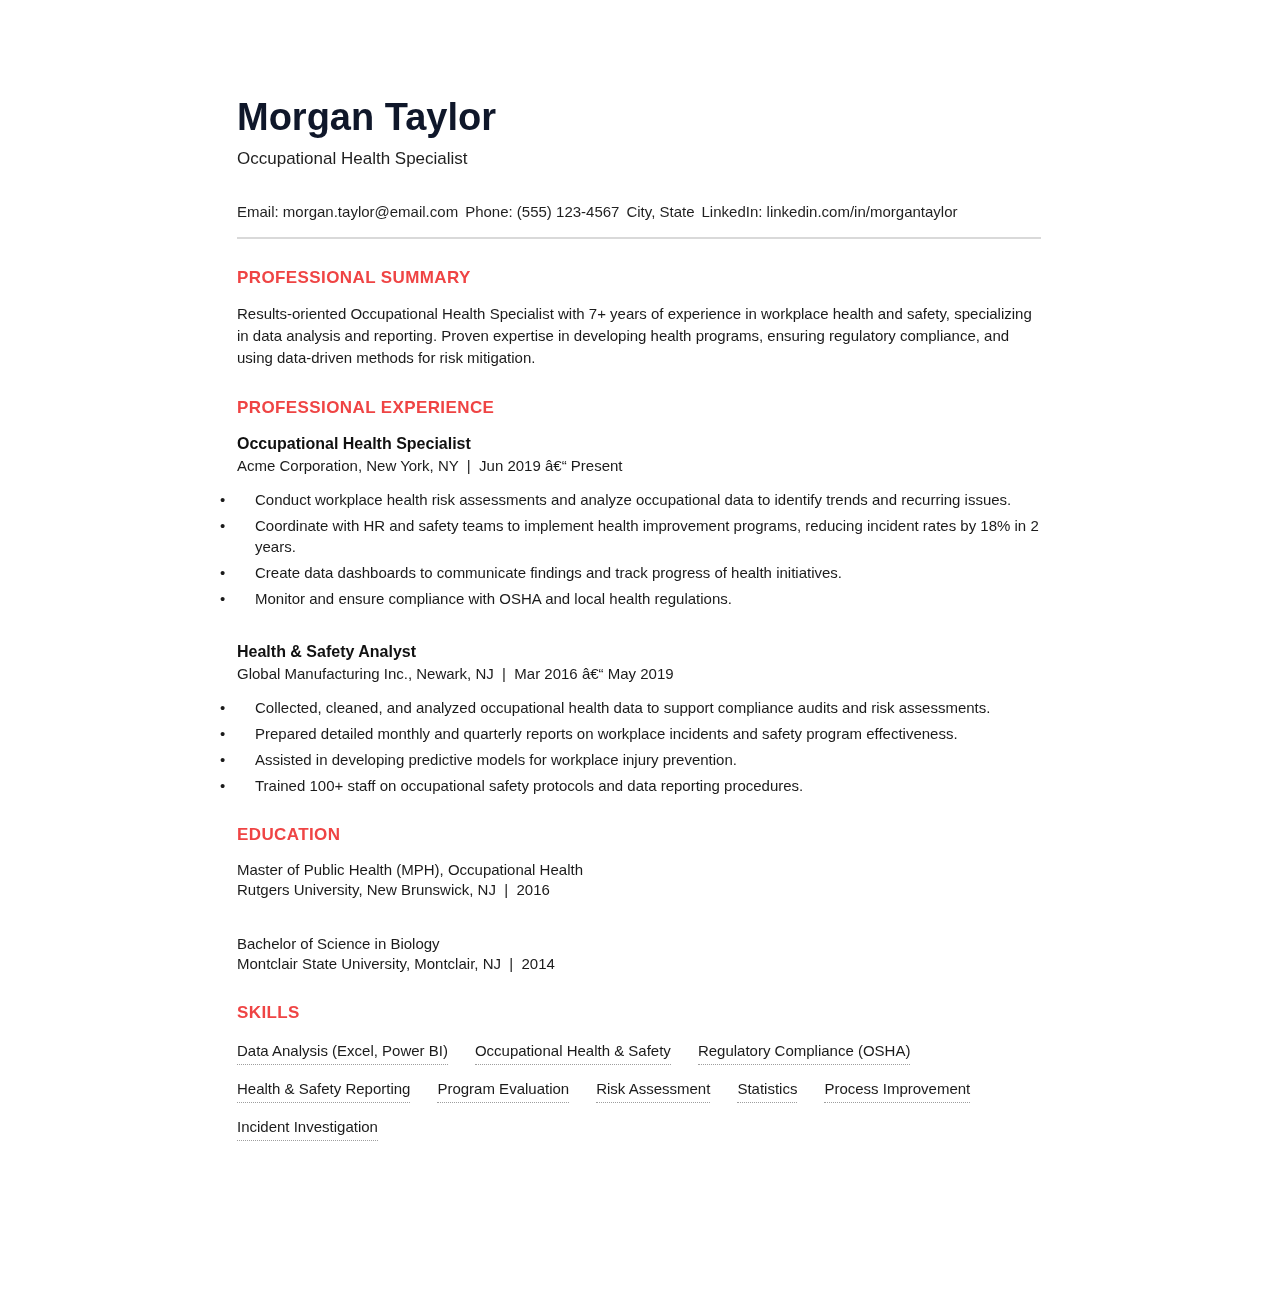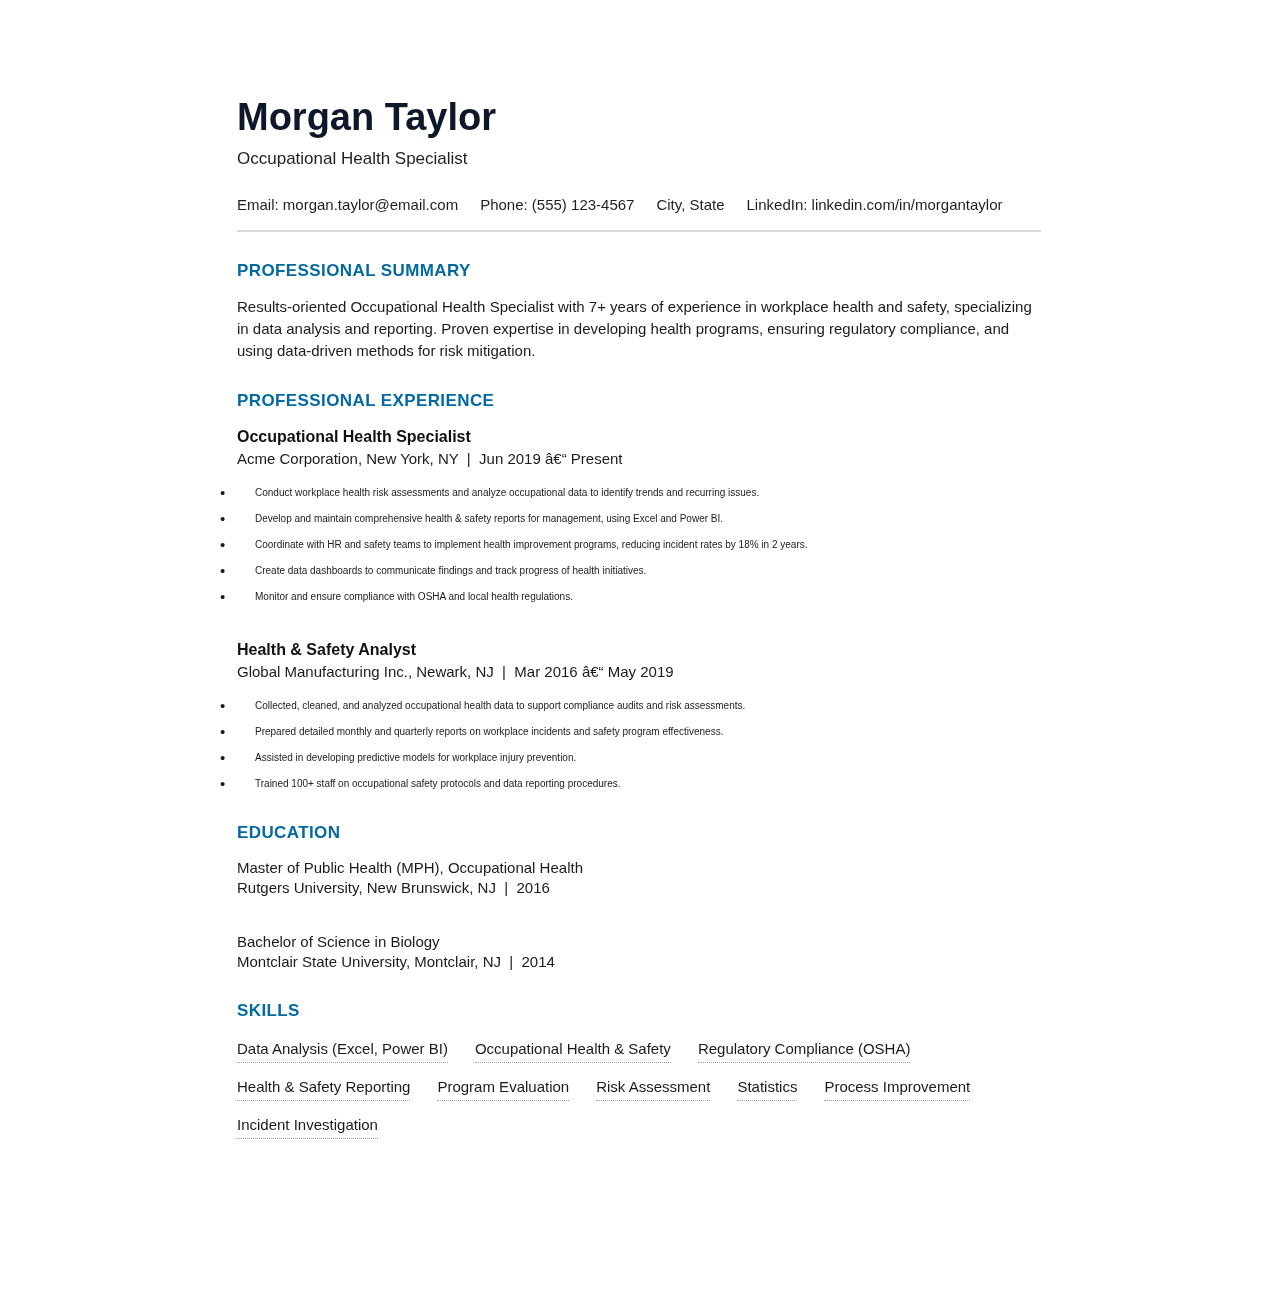--- a/index.html
+++ b/index.html
@@ -29,41 +29,41 @@
   }
   .subtitle {
     font-size: 17px;
     line-height: 22px;
     margin: 9px 0 0 0;
     color: #1f1f1f;
   }
   .contact-row {
     display: flex;
     flex-wrap: wrap;
-    column-gap: 22px;
-    margin-top: 25px;
+    column-gap: 7px;
+    margin-top: 32px;
     font-size: 15px;
     line-height: 20px;
     color: #1f1f1f;
     align-items: flex-end;
   }
   .header-rule {
     border: none;
     border-top: 2px solid #d9d9d9;
     margin: 15px 0 0 0;
   }
   .section {
     margin-top: 29px;
   }
   .section-heading {
     font-size: 17px;
     font-weight: 700;
     letter-spacing: 0.4px;
     margin: 0;
-    color: #0369a1;
+    color: #ef4444;
   }
   .summary-text {
     font-size: 15px;
     line-height: 22px;
     margin: 15px 0 0 0;
   }
   .job {
     margin-top: 15px;
   }
   .job + .job {
@@ -84,21 +84,21 @@
   }
   .bullet-list {
     list-style: none;
     margin: 13px 0 0 0;
     padding: 0;
   }
   .bullet-list li {
     position: relative;
     padding-left: 18px;
     margin-bottom: 5px;
-    font-size: 10px;
+    font-size: 15px;
     line-height: 21px;
   }
   .bullet-list li::before {
     content: "\2022";
     position: absolute;
     left: -17px;
     top: 0;
     font-size: 15px;
     color: #1b1b1b;
   }
@@ -162,21 +162,20 @@
   </section>
 
   <section class="section">
     <h2 class="section-heading">PROFESSIONAL EXPERIENCE</h2>
 
     <div class="job">
       <h3 class="job-title">Occupational Health Specialist</h3>
       <p class="job-meta">Acme Corporation, New York, NY  |  Jun 2019 â€“ Present</p>
       <ul class="bullet-list">
         <li>Conduct workplace health risk assessments and analyze occupational data to identify trends and recurring issues.</li>
-        <li>Develop and maintain comprehensive health &amp; safety reports for management, using Excel and Power BI.</li>
         <li>Coordinate with HR and safety teams to implement health improvement programs, reducing incident rates by 18% in 2 years.</li>
         <li>Create data dashboards to communicate findings and track progress of health initiatives.</li>
         <li>Monitor and ensure compliance with OSHA and local health regulations.</li>
       </ul>
     </div>
 
     <div class="job">
       <h3 class="job-title">Health &amp; Safety Analyst</h3>
       <p class="job-meta">Global Manufacturing Inc., Newark, NJ  |  Mar 2016 â€“ May 2019</p>
       <ul class="bullet-list">

